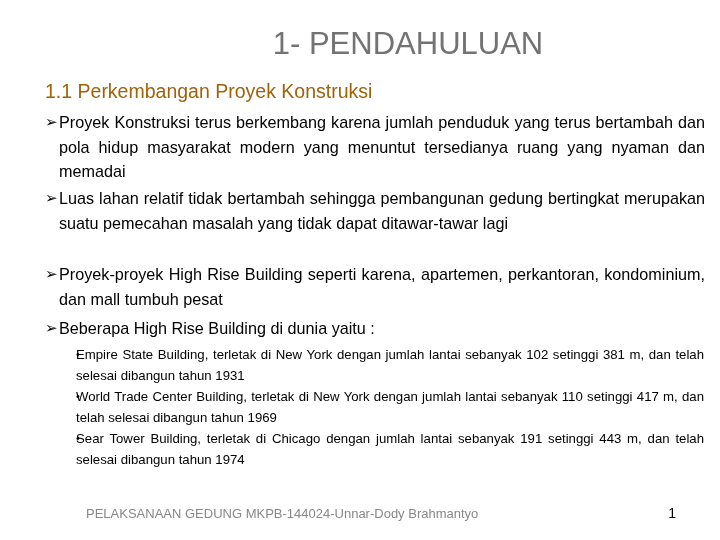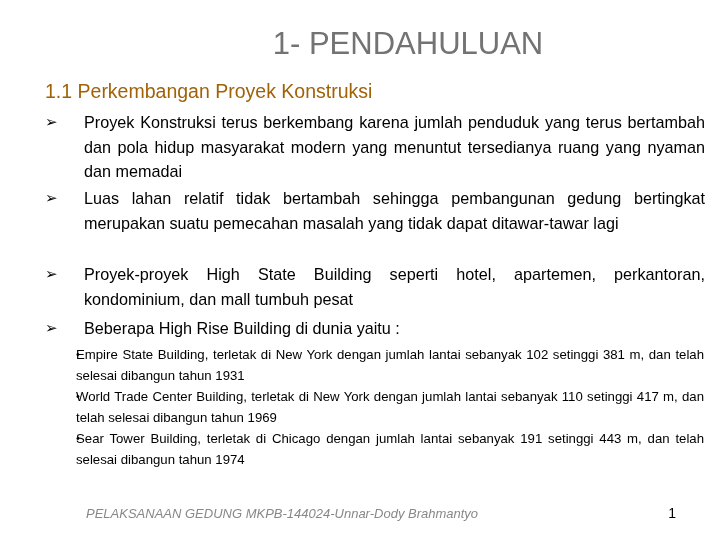--- a/index.html
+++ b/index.html
@@ -3,44 +3,44 @@
 <meta charset="utf-8">
 <style>
   html, body { margin:0; padding:0; }
   body { width:720px; height:540px; background:#ffffff; position:relative; overflow:hidden;
          font-family:"Liberation Sans", sans-serif; color:#000; }
   .title { position:absolute; left:0; top:26px; width:720px; text-align:center;
            font-size:31px; letter-spacing:0px; color:#737373;margin-left:48px; }
   .subtitle { position:absolute; left:45px; top:80px; font-size:19.5px; color:#a16207; }
   .l1 { position:absolute; left:45px; width:660px; font-size:16.2px; line-height:24.5px; }
   .l1 .arrow { position:absolute; left:0; top:0; font-size:15px; }
-  .l1 .txt { margin-left:39px; text-align:justify; text-align-last:left; display:block; }
+  .l1 .txt { margin-left:14px; text-align:justify; text-align-last:left; display:block; }
   .l2 { position:absolute; left:76px; width:628px; font-size:13.2px; line-height:21px; }
   .l2 .dot { position:absolute; left:0; top:0; font-size:11px; }
   .l2 .txt { text-align:justify; text-align-last:left; display:block; }
-  .footer { position:absolute; left:86px; top:506px; font-size:13px; color:#888;font-style:italic; }
+  .footer { position:absolute; left:86px; top:506px; font-size:13px; color:#888; }
   .pagenum { position:absolute; right:44px; top:505px; font-size:14px; color:#000; }
 </style>
 </head>
 <body>
 
 <div class="title">1- PENDAHULUAN</div>
 <div class="subtitle">1.1  Perkembangan Proyek Konstruksi</div>
 
 <div class="l1" style="top:110px;">
   <span class="arrow">➢</span>
   <span class="txt">Proyek Konstruksi terus berkembang karena jumlah penduduk yang terus bertambah dan pola hidup masyarakat modern yang menuntut tersedianya ruang yang nyaman dan memadai</span>
 </div>
 <div class="l1" style="top:186px;">
   <span class="arrow">➢</span>
   <span class="txt">Luas lahan relatif tidak bertambah sehingga pembangunan gedung bertingkat merupakan suatu pemecahan masalah yang tidak dapat ditawar-tawar lagi</span>
 </div>
 <div class="l1" style="top:262px;">
   <span class="arrow">➢</span>
-  <span class="txt">Proyek-proyek High State Building seperti hotel, apartemen, perkantoran, kondominium, dan mall tumbuh pesat</span>
+  <span class="txt">Proyek-proyek High Rise Building seperti karena, apartemen, perkantoran, kondominium, dan mall tumbuh pesat</span>
 </div>
 <div class="l1" style="top:316px;">
   <span class="arrow">➢</span>
   <span class="txt">Beberapa High Rise Building di dunia yaitu :</span>
 </div>
 
 <div class="l2" style="top:344px;">
   <span class="dot">•</span>
   <span class="txt">Empire State Building, terletak di New York dengan jumlah lantai sebanyak 102 setinggi 381 m, dan telah selesai dibangun tahun 1931</span>
 </div>

